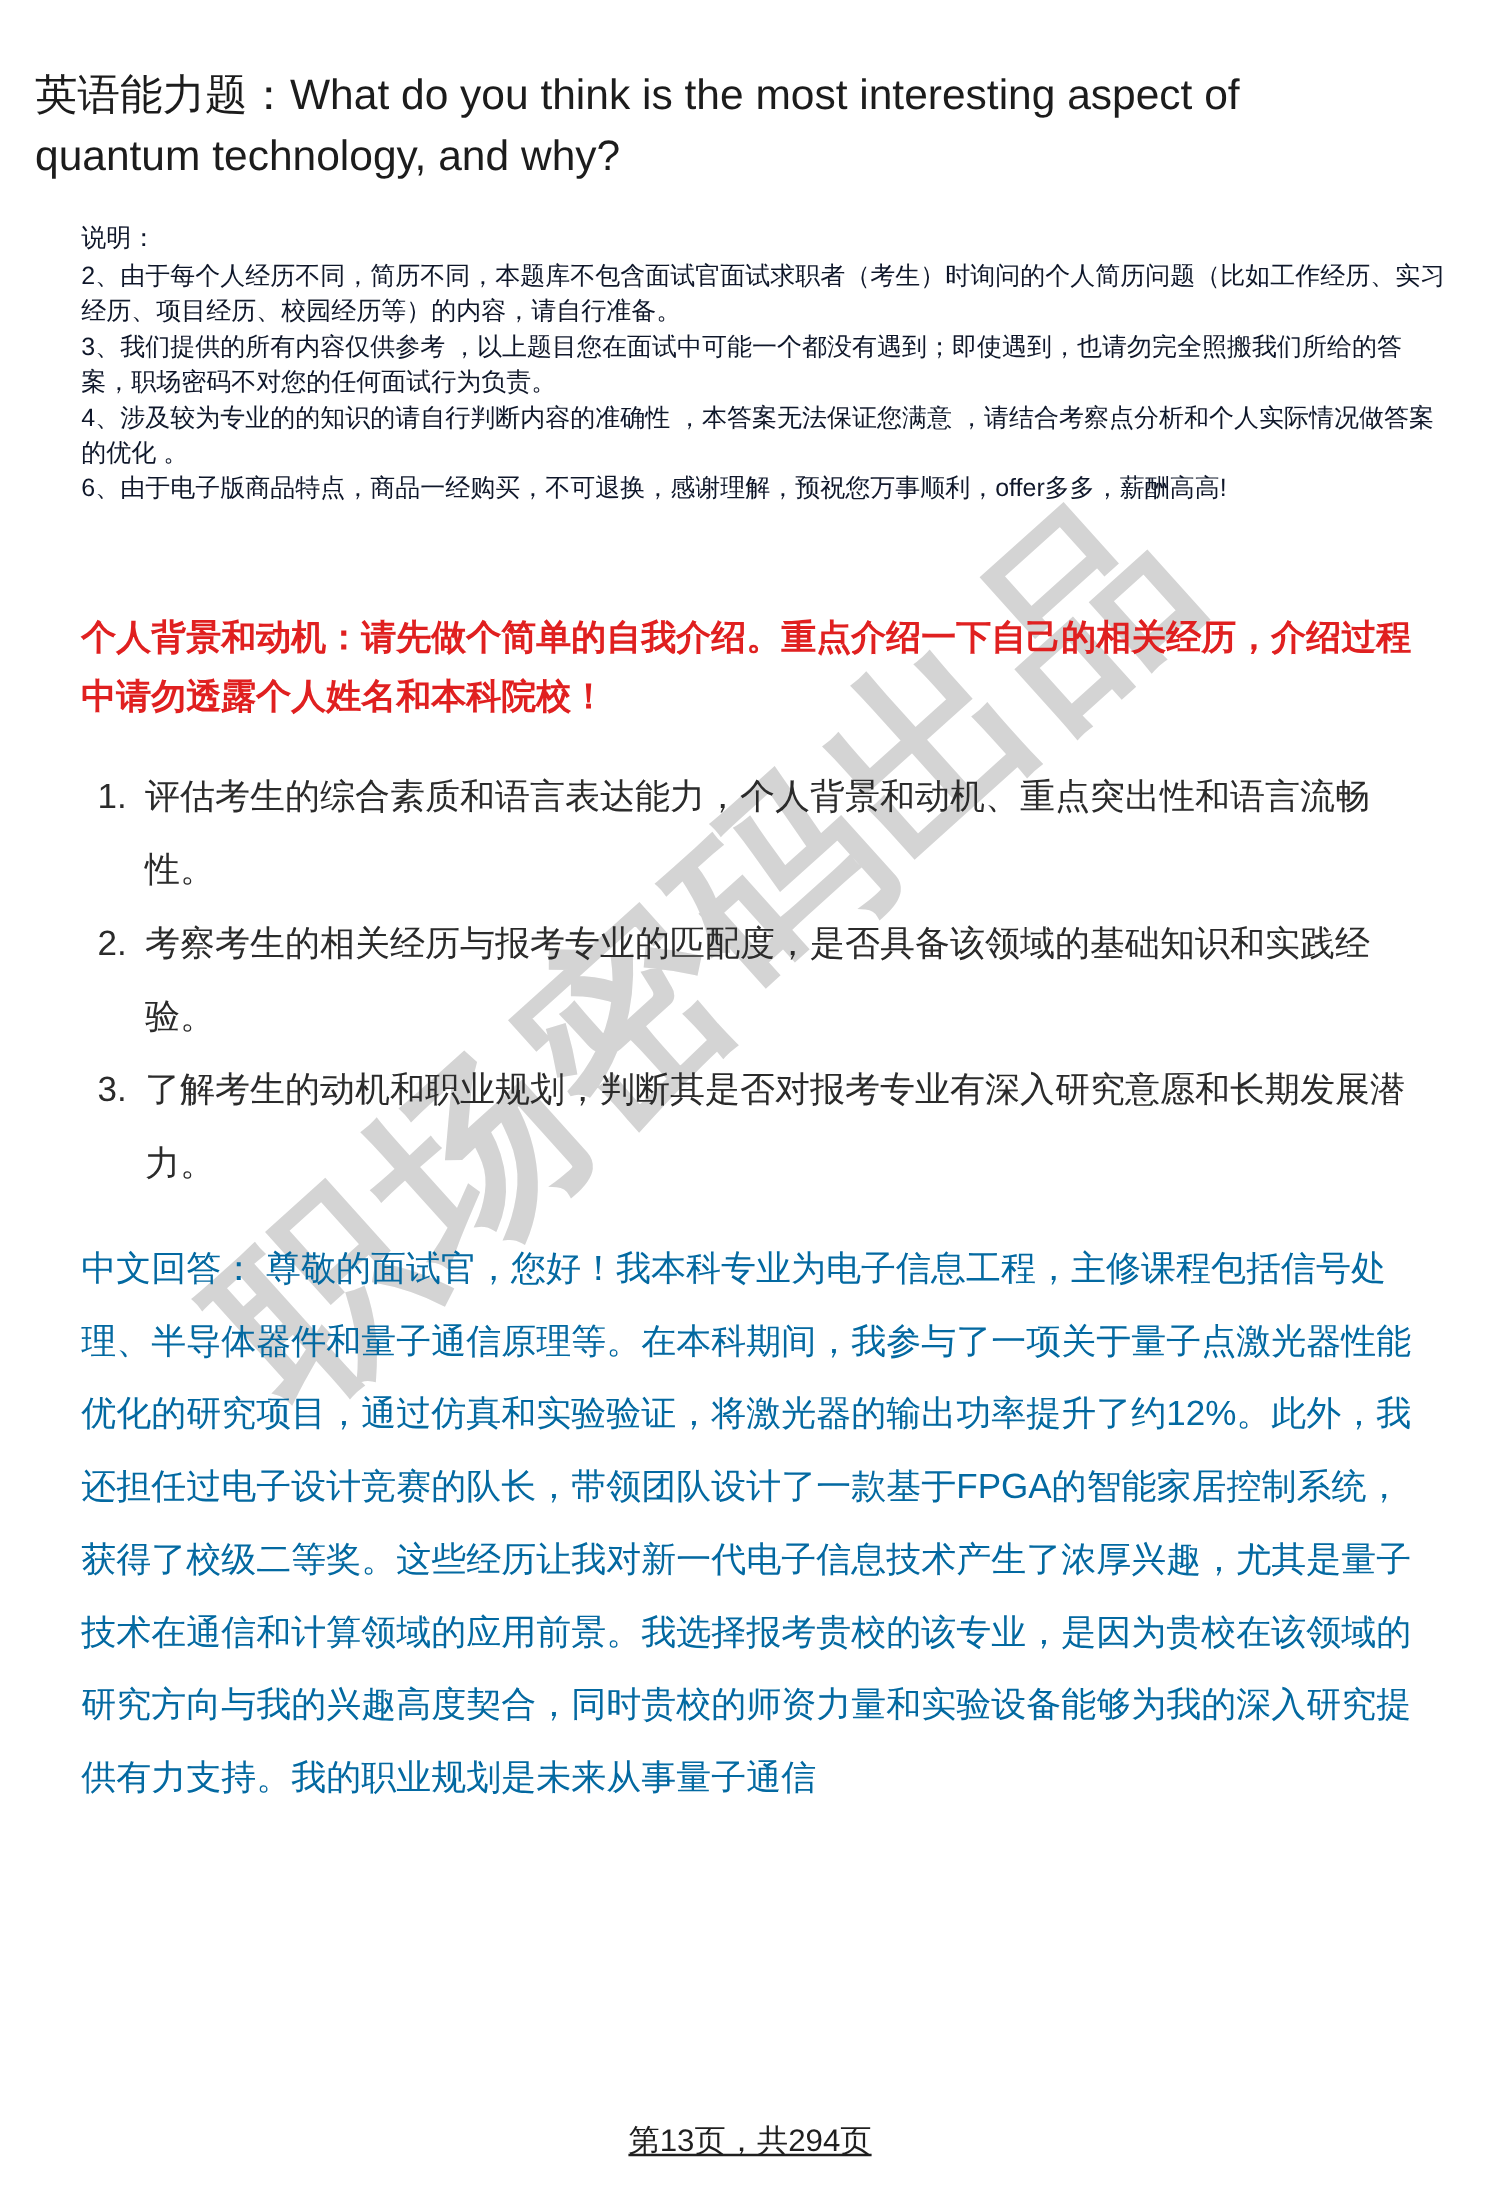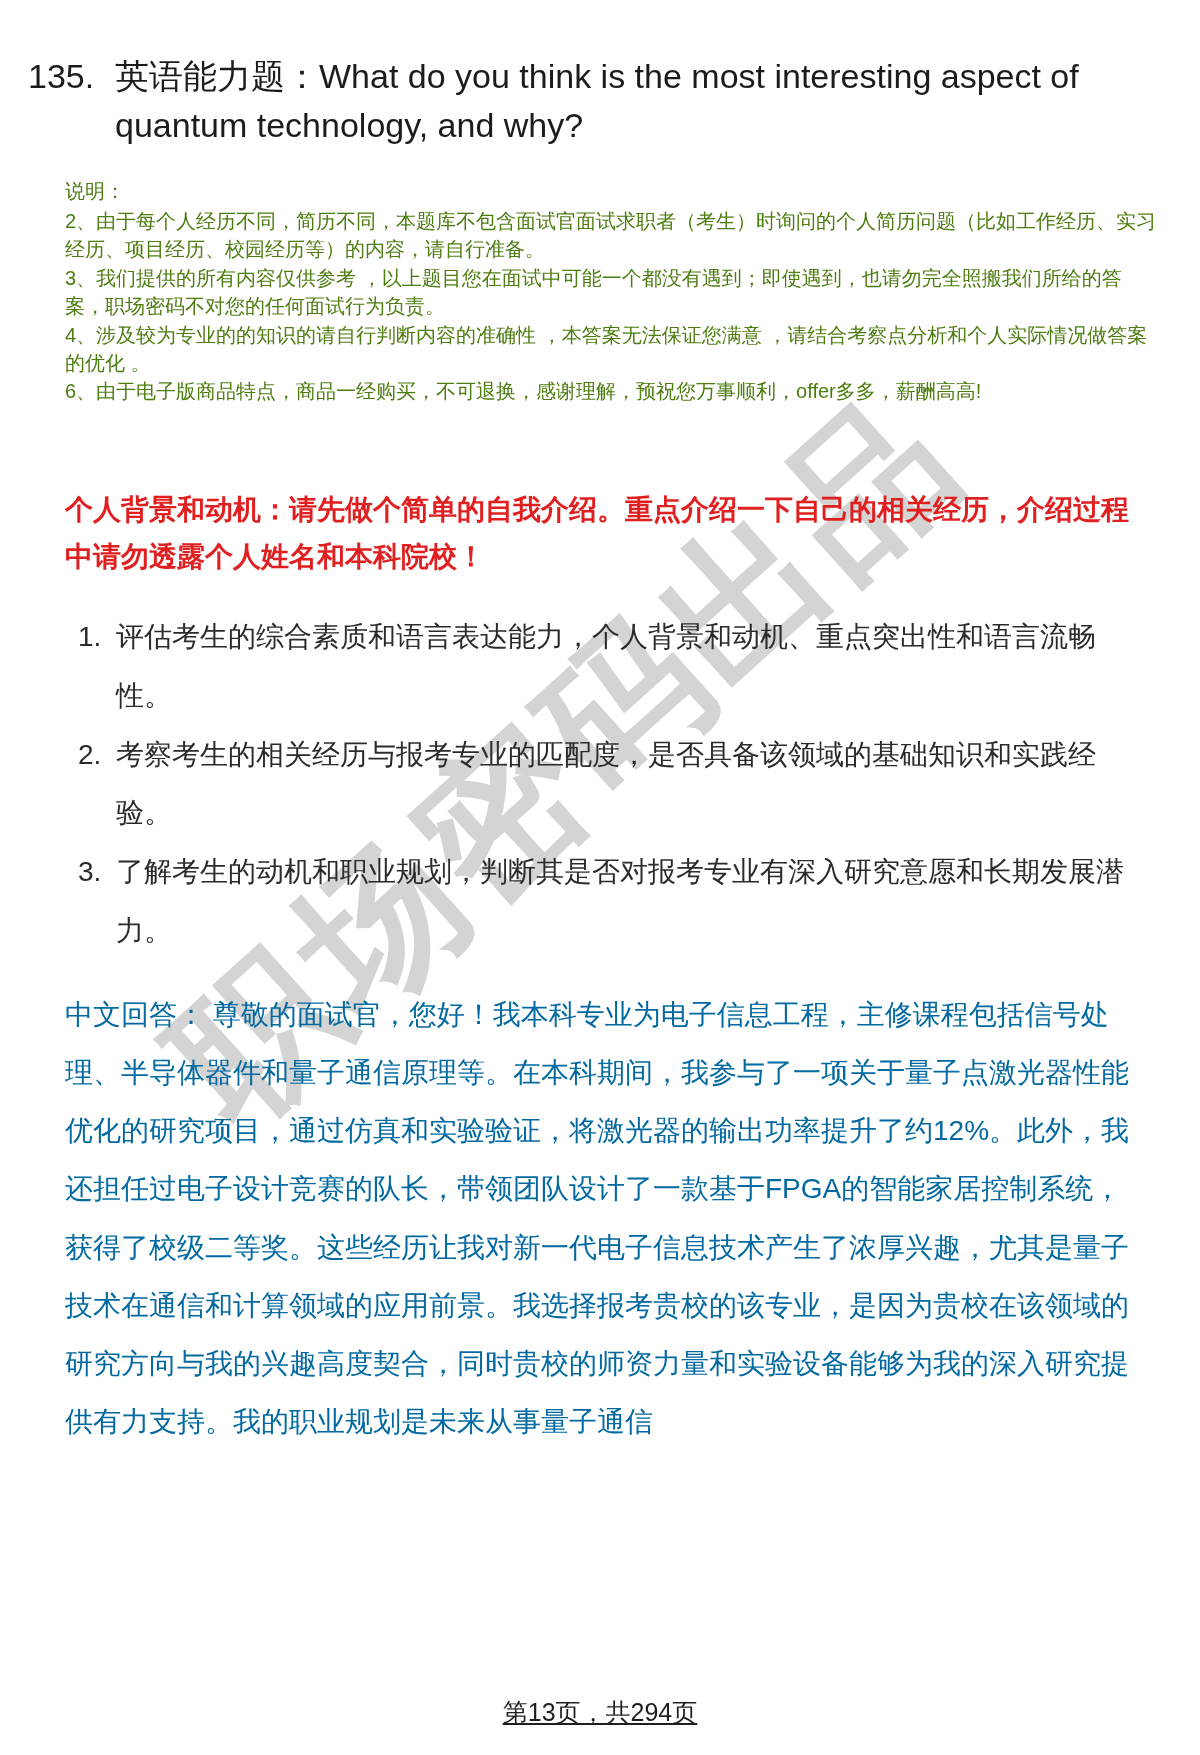--- a/index.html
+++ b/index.html
@@ -33,21 +33,21 @@
     line-height:1.45;
     color:#1c1c1c;
   }
   .title-num{width:87px;flex:none;}
   .title-text{flex:1;max-width:980px;}
   .notes{
     margin:26px 40px 0 65px;
     width:1095px;
     font-size:20px;
     line-height:1.42;
-    color:#4d7c0f;
+    color:#0f172a;
   }
   .note-heading{margin-bottom:2px;}
   .prompt{
     margin:80px 40px 0 65px;
     width:1080px;
     font-size:28px;
     font-weight:700;
     line-height:1.7;
     color:#e02020;
   }
@@ -89,21 +89,20 @@
 </head>
 <body>
 
 <div class="page">
 
   <div class="watermark">职场密码出品</div>
 
   <div class="content">
 
     <div class="title">
-      <span class="title-num">135.</span>
       <span class="title-text">英语能力题：What do you think is the most interesting aspect of quantum technology, and why?</span>
     </div>
 
     <div class="notes">
       <div class="note-heading">说明：</div>
       <div class="note-item">2、由于每个人经历不同，简历不同，本题库不包含面试官面试求职者（考生）时询问的个人简历问题（比如工作经历、实习经历、项目经历、校园经历等）的内容，请自行准备。</div>
       <div class="note-item">3、我们提供的所有内容仅供参考 ，以上题目您在面试中可能一个都没有遇到；即使遇到，也请勿完全照搬我们所给的答案，职场密码不对您的任何面试行为负责。</div>
       <div class="note-item">4、涉及较为专业的的知识的请自行判断内容的准确性 ，本答案无法保证您满意 ，请结合考察点分析和个人实际情况做答案的优化 。</div>
       <div class="note-item">6、由于电子版商品特点，商品一经购买，不可退换，感谢理解，预祝您万事顺利，offer多多，薪酬高高!</div>
     </div>

